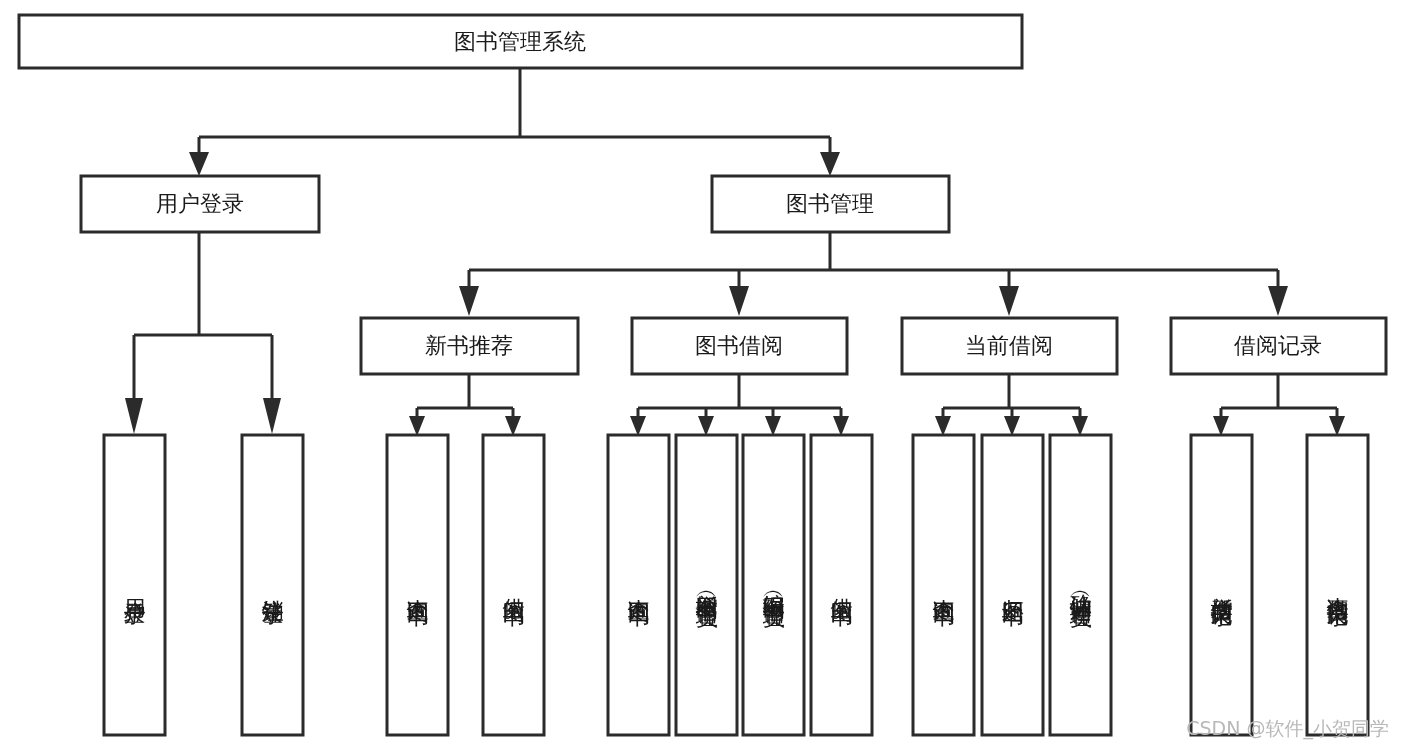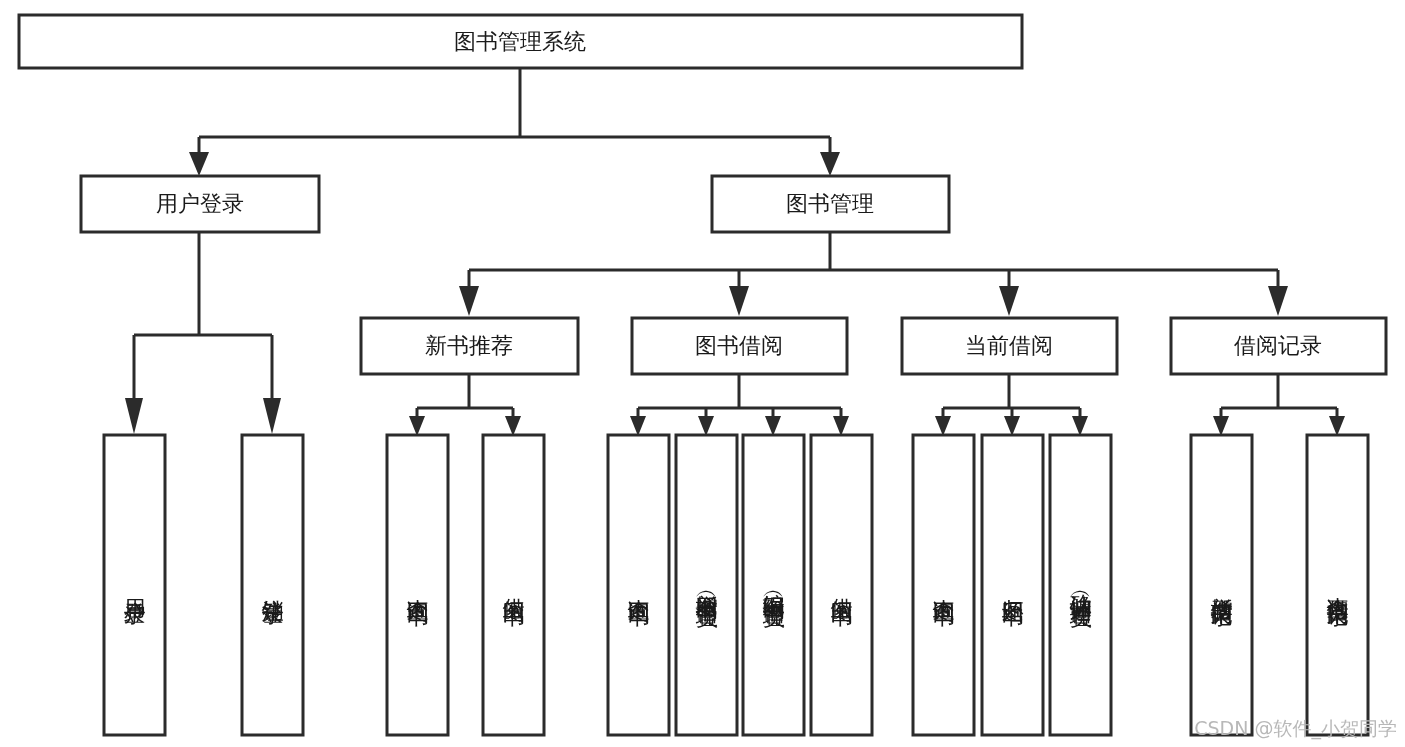--- a/index.html
+++ b/index.html
@@ -61,21 +61,21 @@
     text-orientation: upright;
     font-family: "DejaVu Sans", "Liberation Sans", sans-serif;
     font-size: 22px;
     line-height: 1.12;
     color: #1a1a1a;
     letter-spacing: 2px;
     white-space: nowrap;
   }
   .watermark {
     position: absolute;
-    right: 8px;
+    right: 16px;
     bottom: 5px;
     font-family: "DejaVu Sans", "Liberation Sans", sans-serif;
     font-size: 19px;
     color: #b8b8b8;
     white-space: nowrap;
     pointer-events: none;
   }
 </style>
 </head>
 <body>

